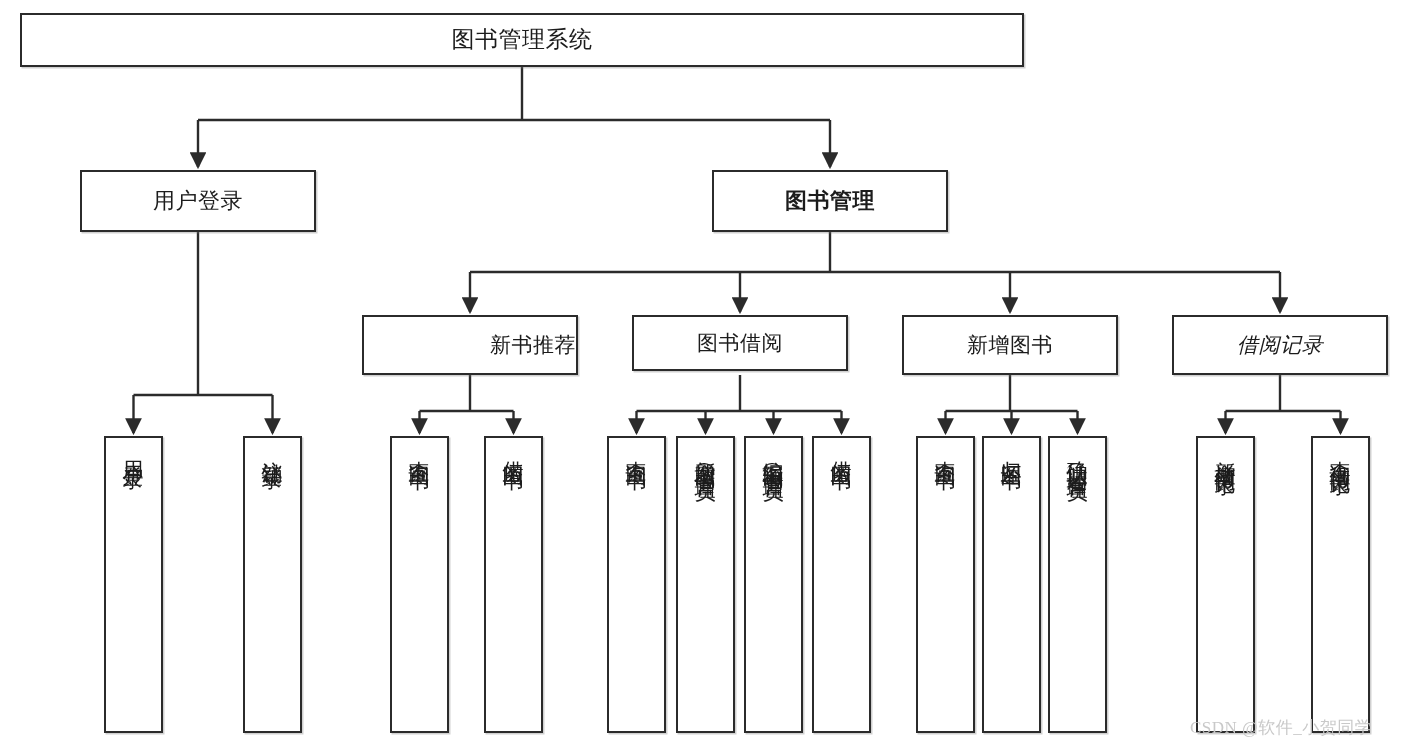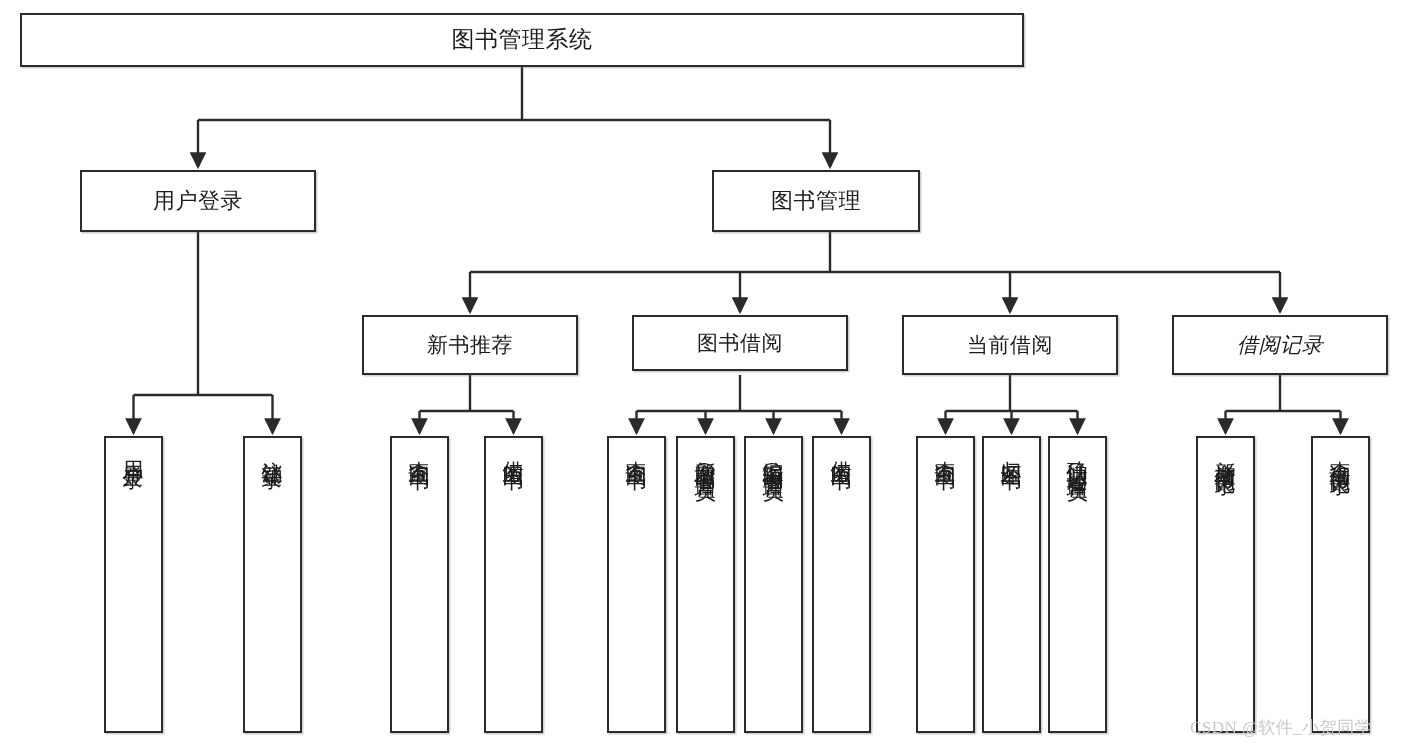--- a/index.html
+++ b/index.html
@@ -115,31 +115,31 @@
       </g>
   </svg>
 
   <div id="nodes-layer">
       <div class="node root" style="left: 20px; top: 13px; width: 1004px; height: 54px;">
         <span class="label">图书管理系统</span>
       </div>
       <div class="node level1" style="left: 80px; top: 170px; width: 236px; height: 62px;">
         <span class="label">用户登录</span>
       </div>
-      <div class="node level1" style="left: 712px; top: 170px; width: 208px; height: 62px;">
+      <div class="node level1" style="left: 712px; top: 170px; width: 236px; height: 62px; font-weight: bold;">
         <span class="label">图书管理</span>
       </div>
-      <div class="node level2" style="left: 362px; top: 315px; width: 216px; height: 60px;">
+      <div class="node level2" style="left: 362px; top: 315px; width: 216px; height: 60px; justify-content: flex-end;">
         <span class="label">新书推荐</span>
       </div>
       <div class="node level2" style="left: 632px; top: 315px; width: 216px; height: 56px; justify-content: center;">
         <span class="label">图书借阅</span>
       </div>
       <div class="node level2" style="left: 902px; top: 315px; width: 216px; height: 60px;">
-        <span class="label">当前借阅</span>
+        <span class="label">新增图书</span>
       </div>
       <div class="node level2" style="left: 1172px; top: 315px; width: 216px; height: 60px; font-style: italic;">
         <span class="label">借阅记录</span>
       </div>
       <div class="node leaf" style="left: 104px; top: 436px; width: 59px; height: 297px;">
         <span class="label">用户登录</span>
       </div>
       <div class="node leaf" style="left: 243px; top: 436px; width: 59px; height: 297px;">
         <span class="label">注销登录</span>
       </div>

